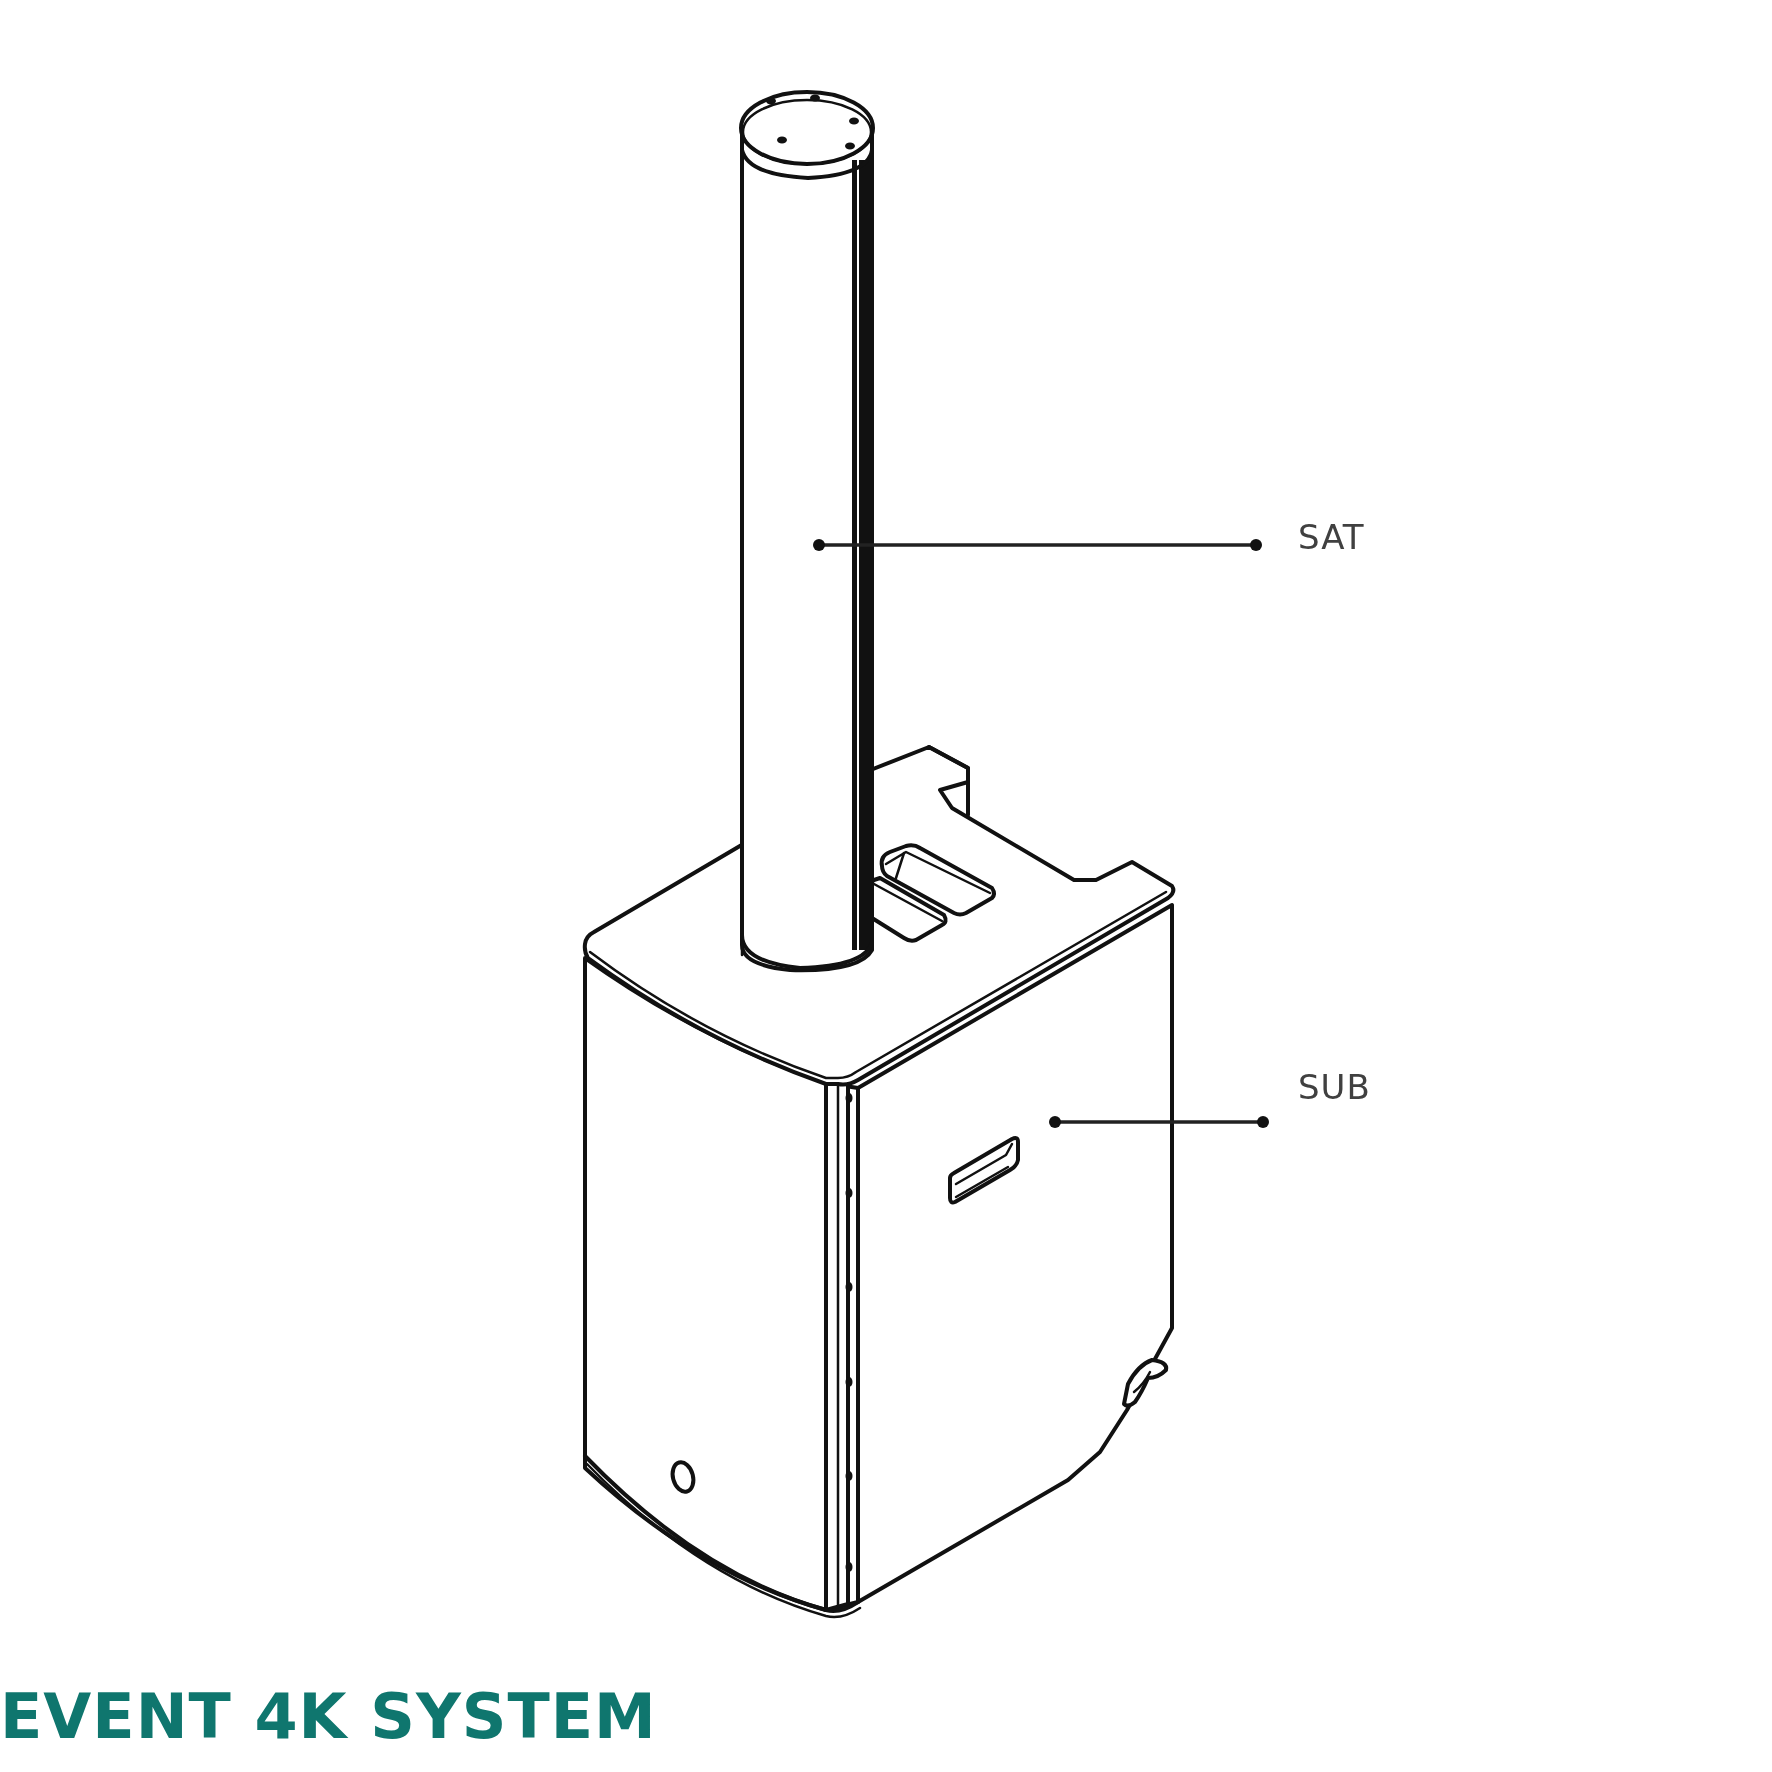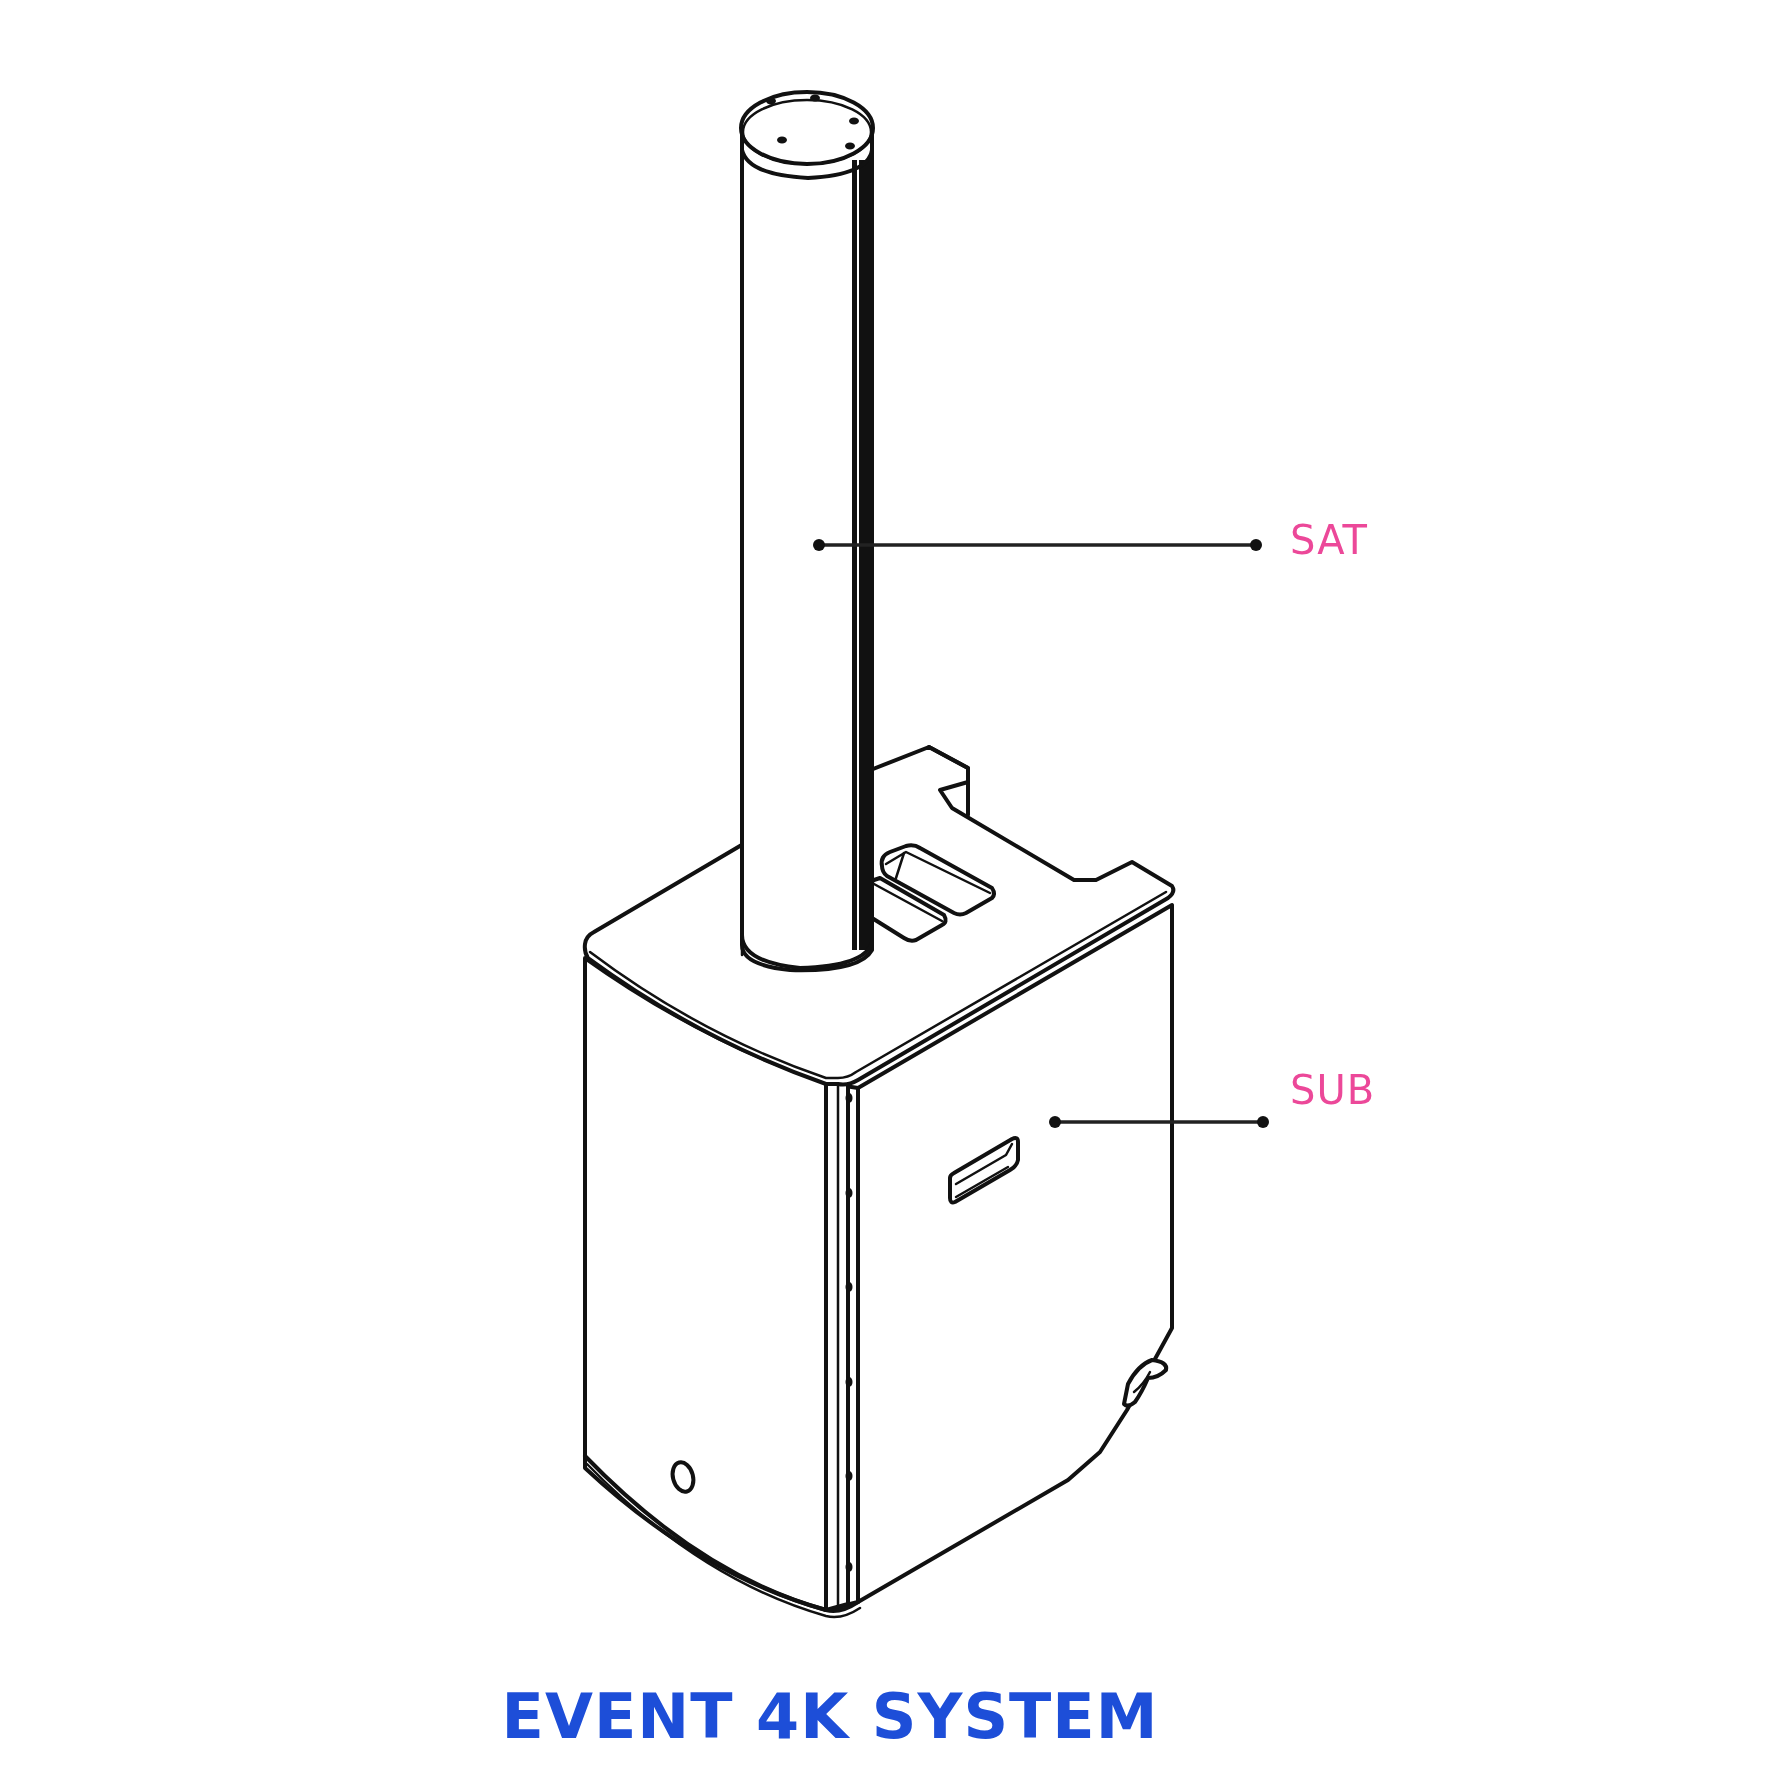--- a/index.html
+++ b/index.html
@@ -22,35 +22,35 @@
       height: 1772px;
     }
     .line { fill: #ffffff; stroke: #111111; stroke-width: 4; stroke-linejoin: round; stroke-linecap: round; }
     .thin { fill: none; stroke: #111111; stroke-width: 2.5; stroke-linejoin: round; stroke-linecap: round; }
     .nofill { fill: none; stroke: #111111; stroke-width: 4; stroke-linejoin: round; stroke-linecap: round; }
     .solid { fill: #111111; stroke: none; }
     .leader { stroke: #222222; stroke-width: 3.5; fill: none; }
     .callout-label {
       position: absolute;
       font-family: "DejaVu Sans", "Liberation Sans", sans-serif;
-      font-size: 40px;
-      color: #ec4899;
+      font-size: 34px;
+      color: #404040;
       letter-spacing: 1px;
       line-height: 1;
+      margin-left: 8px;
     }
     #caption {
       position: absolute;
       left: 0;
       width: 1660px;
       top: 1686px;
-      text-align: center;
       font-family: "DejaVu Sans", "Liberation Sans", sans-serif;
       font-weight: bold;
       font-size: 62px;
-      color: #1d4ed8;
+      color: #0f766e;
       letter-spacing: 1px;
       line-height: 1;
     }
   </style>
 </head>
 <body>
 
 <svg id="diagram" viewBox="0 0 1772 1772" xmlns="http://www.w3.org/2000/svg">
 
   <g>

